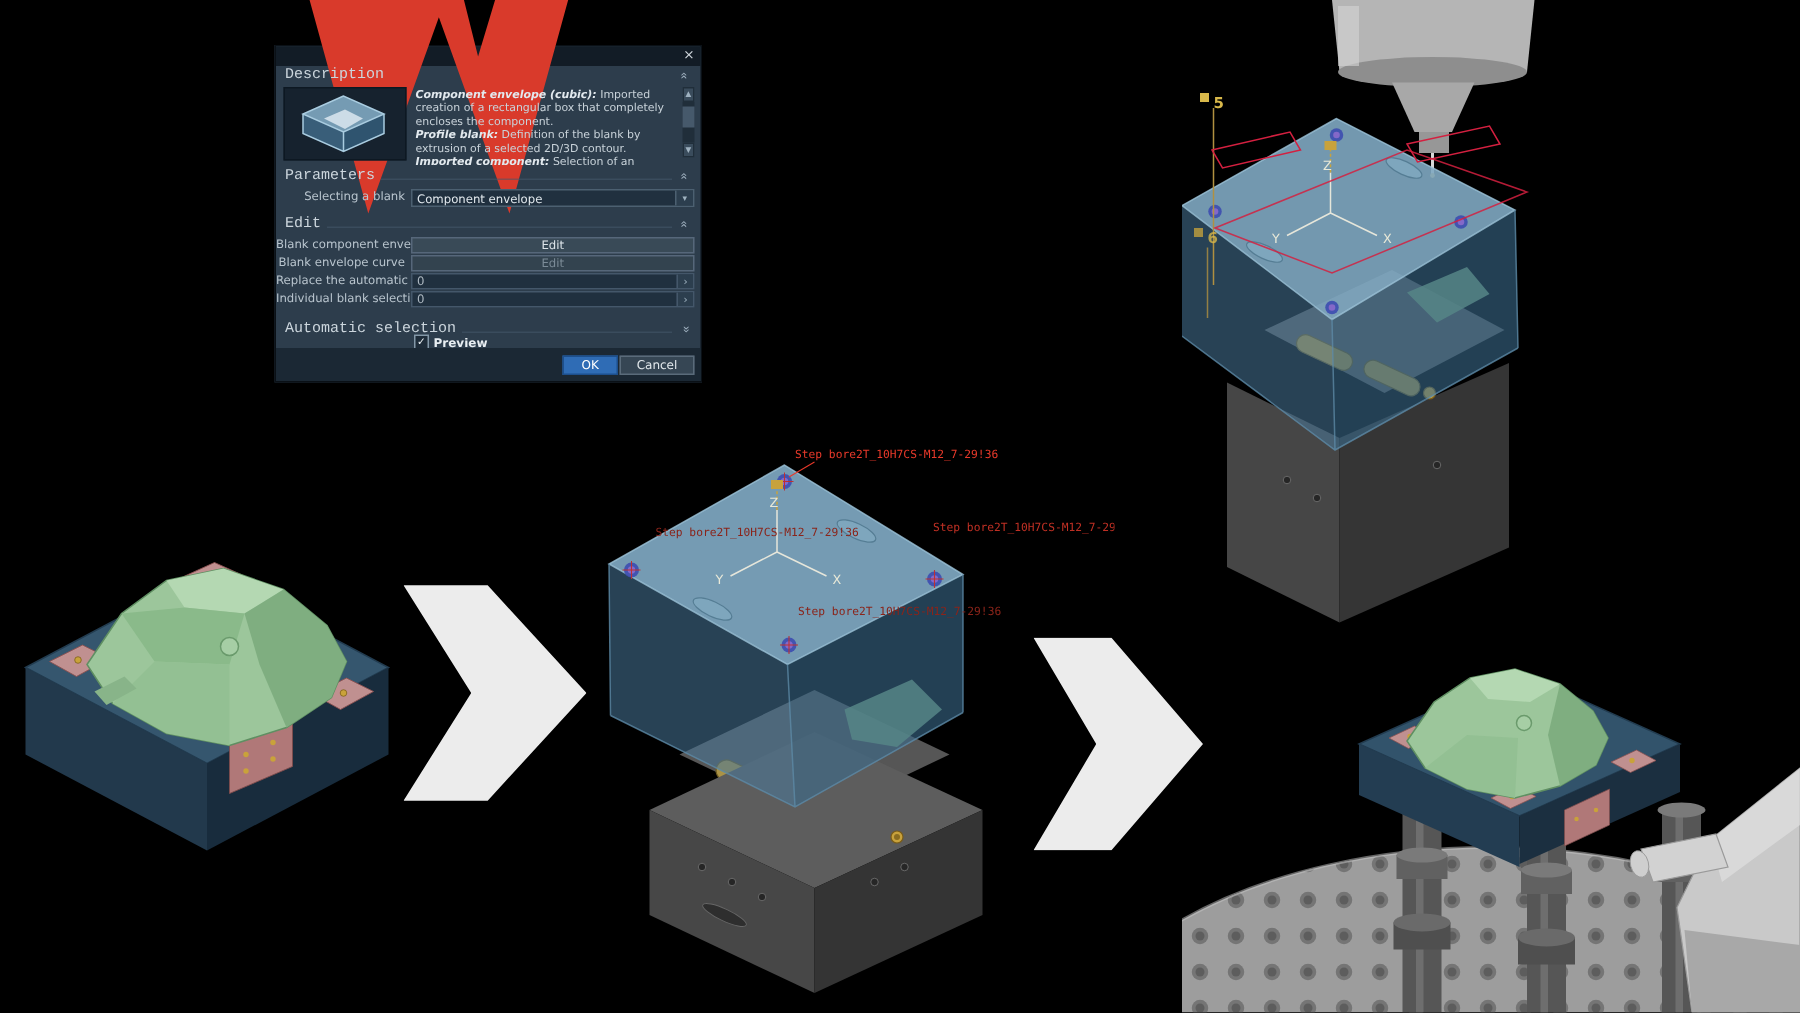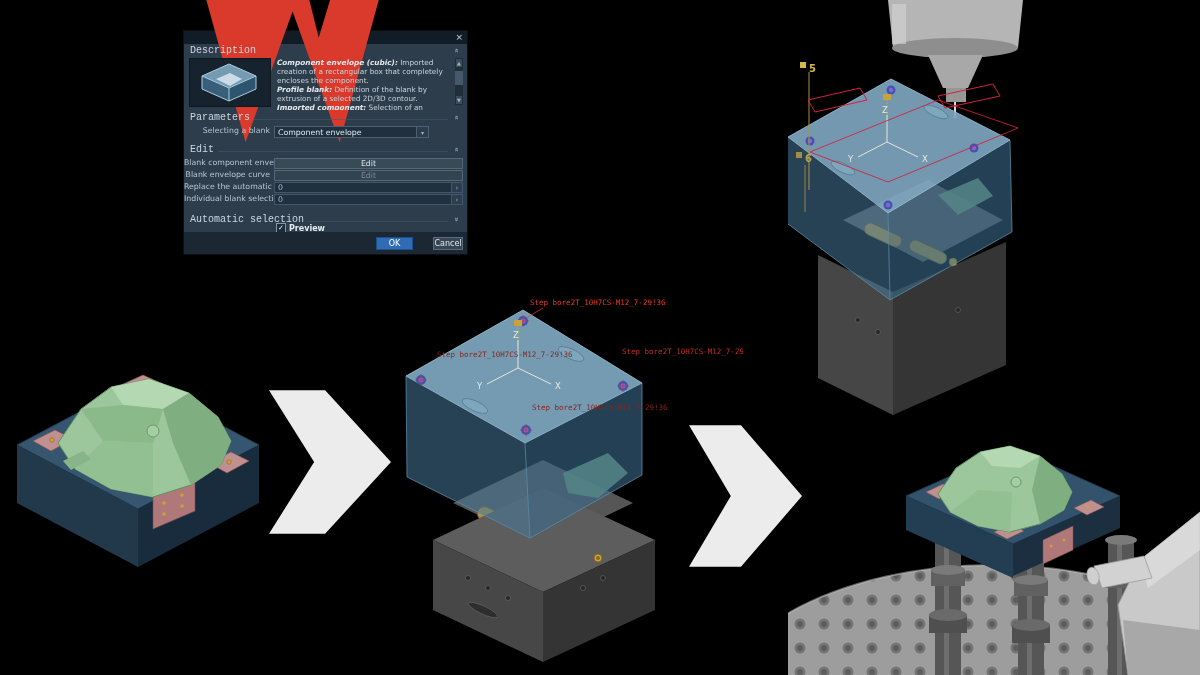--- a/index.html
+++ b/index.html
@@ -28,40 +28,40 @@
   .desc-body{position:absolute;left:0;top:27px;right:0;height:52px;display:flex;gap:6px;padding:0 4px 0 5px;box-sizing:border-box;}
   .thumb{width:80px;height:47px;background:#16222e;flex:none;border:1px solid #0d1822;}
   .desc-text{flex:1;font-size:7.3px;line-height:9px;color:#c9d3da;overflow:hidden;}
   .desc-text b{color:#e2e9ee;font-style:italic;}
   .vscroll{width:8px;flex:none;display:flex;flex-direction:column;align-items:stretch;height:47px;}
   .varrow{height:8px;background:#3a4c5c;color:#9fb2c0;font-size:5px;line-height:8px;text-align:center;border:1px solid #202e3a;}
   .vtrack{flex:1;background:#202e3a;position:relative;}
   .vthumb{position:absolute;left:0;right:0;top:3px;height:14px;background:#46596b;}
   .prow{position:absolute;left:0;display:flex;}
   .plabel{width:86px;text-align:right;font-size:7.8px;color:#b9c5ce;padding-right:4px;flex:none;white-space:nowrap;}
-  .dd{width:155px;height:12px;background:#20303f;border:1px solid #4c6071;display:flex;align-items:center;box-sizing:border-box;}
+  .dd{width:189px;height:12px;background:#20303f;border:1px solid #4c6071;display:flex;align-items:center;box-sizing:border-box;}
   .dd .ddtext{flex:1;padding:0 3px;font-size:7.8px;color:#e2e9ee;white-space:nowrap;overflow:hidden;}
   .dd .ddbtn{width:11px;align-self:stretch;background:#2c3e4e;border-left:1px solid #4c6071;
              color:#9fb2c0;font-size:6px;display:flex;align-items:center;justify-content:center;}
   .editbtn{width:189px;height:11px;background:#394a57;border:1px solid #56677a;color:#dde4e9;
            font-size:7.8px;display:flex;align-items:center;justify-content:center;box-sizing:border-box;}
   .editbtn.disabled{color:#7b8b97;background:#33434f;}
   .picker{width:189px;height:11px;background:#20303f;border:1px solid #44576a;display:flex;align-items:center;box-sizing:border-box;}
   .picker .val{flex:1;padding:0 3px;font-size:7.8px;color:#aeb9c2;}
   .picker .pbtn{width:10px;align-self:stretch;background:#2c3e4e;border-left:1px solid #44576a;
                 color:#9fb2c0;font-size:7px;display:flex;align-items:center;justify-content:center;}
   .preview{position:absolute;left:92px;top:192px;display:flex;align-items:center;gap:3px;
            font-size:8px;font-weight:bold;color:#e8eef2;}
   .cb{width:8px;height:8px;border:1px solid #8397a7;background:#1e2c39;color:#eef3f6;
       font-size:7px;line-height:8px;text-align:center;}
   .footer{position:absolute;left:0;right:0;top:201px;height:22px;background:#1b2834;
-          display:flex;align-items:center;justify-content:flex-end;gap:20px;padding:0 4px;box-sizing:border-box;}
+          display:flex;align-items:center;justify-content:flex-end;gap:1px;padding:0 4px;box-sizing:border-box;}
   .btn{height:13px;font-size:8px;display:flex;align-items:center;justify-content:center;box-sizing:border-box;}
   .btn-ok{width:37px;background:#2f6cb5;border:1px solid #1d4f8c;color:#fff;}
-  .btn-cancel{width:30px;background:#364654;border:1px solid #5a6b7a;color:#e2e8ec;}
+  .btn-cancel{width:50px;background:#364654;border:1px solid #5a6b7a;color:#e2e8ec;}
 
   
   svg text{font-family:"DejaVu Sans",sans-serif;}
   .lbl{font-family:"DejaVu Sans Mono",monospace;font-size:7.5px;}
   .axis{fill:#e9e9d8;font-size:8.5px;}
   .marker{fill:#d8b84a;font-size:10px;font-weight:bold;}
 </style>
 </head>
 <body>
 

